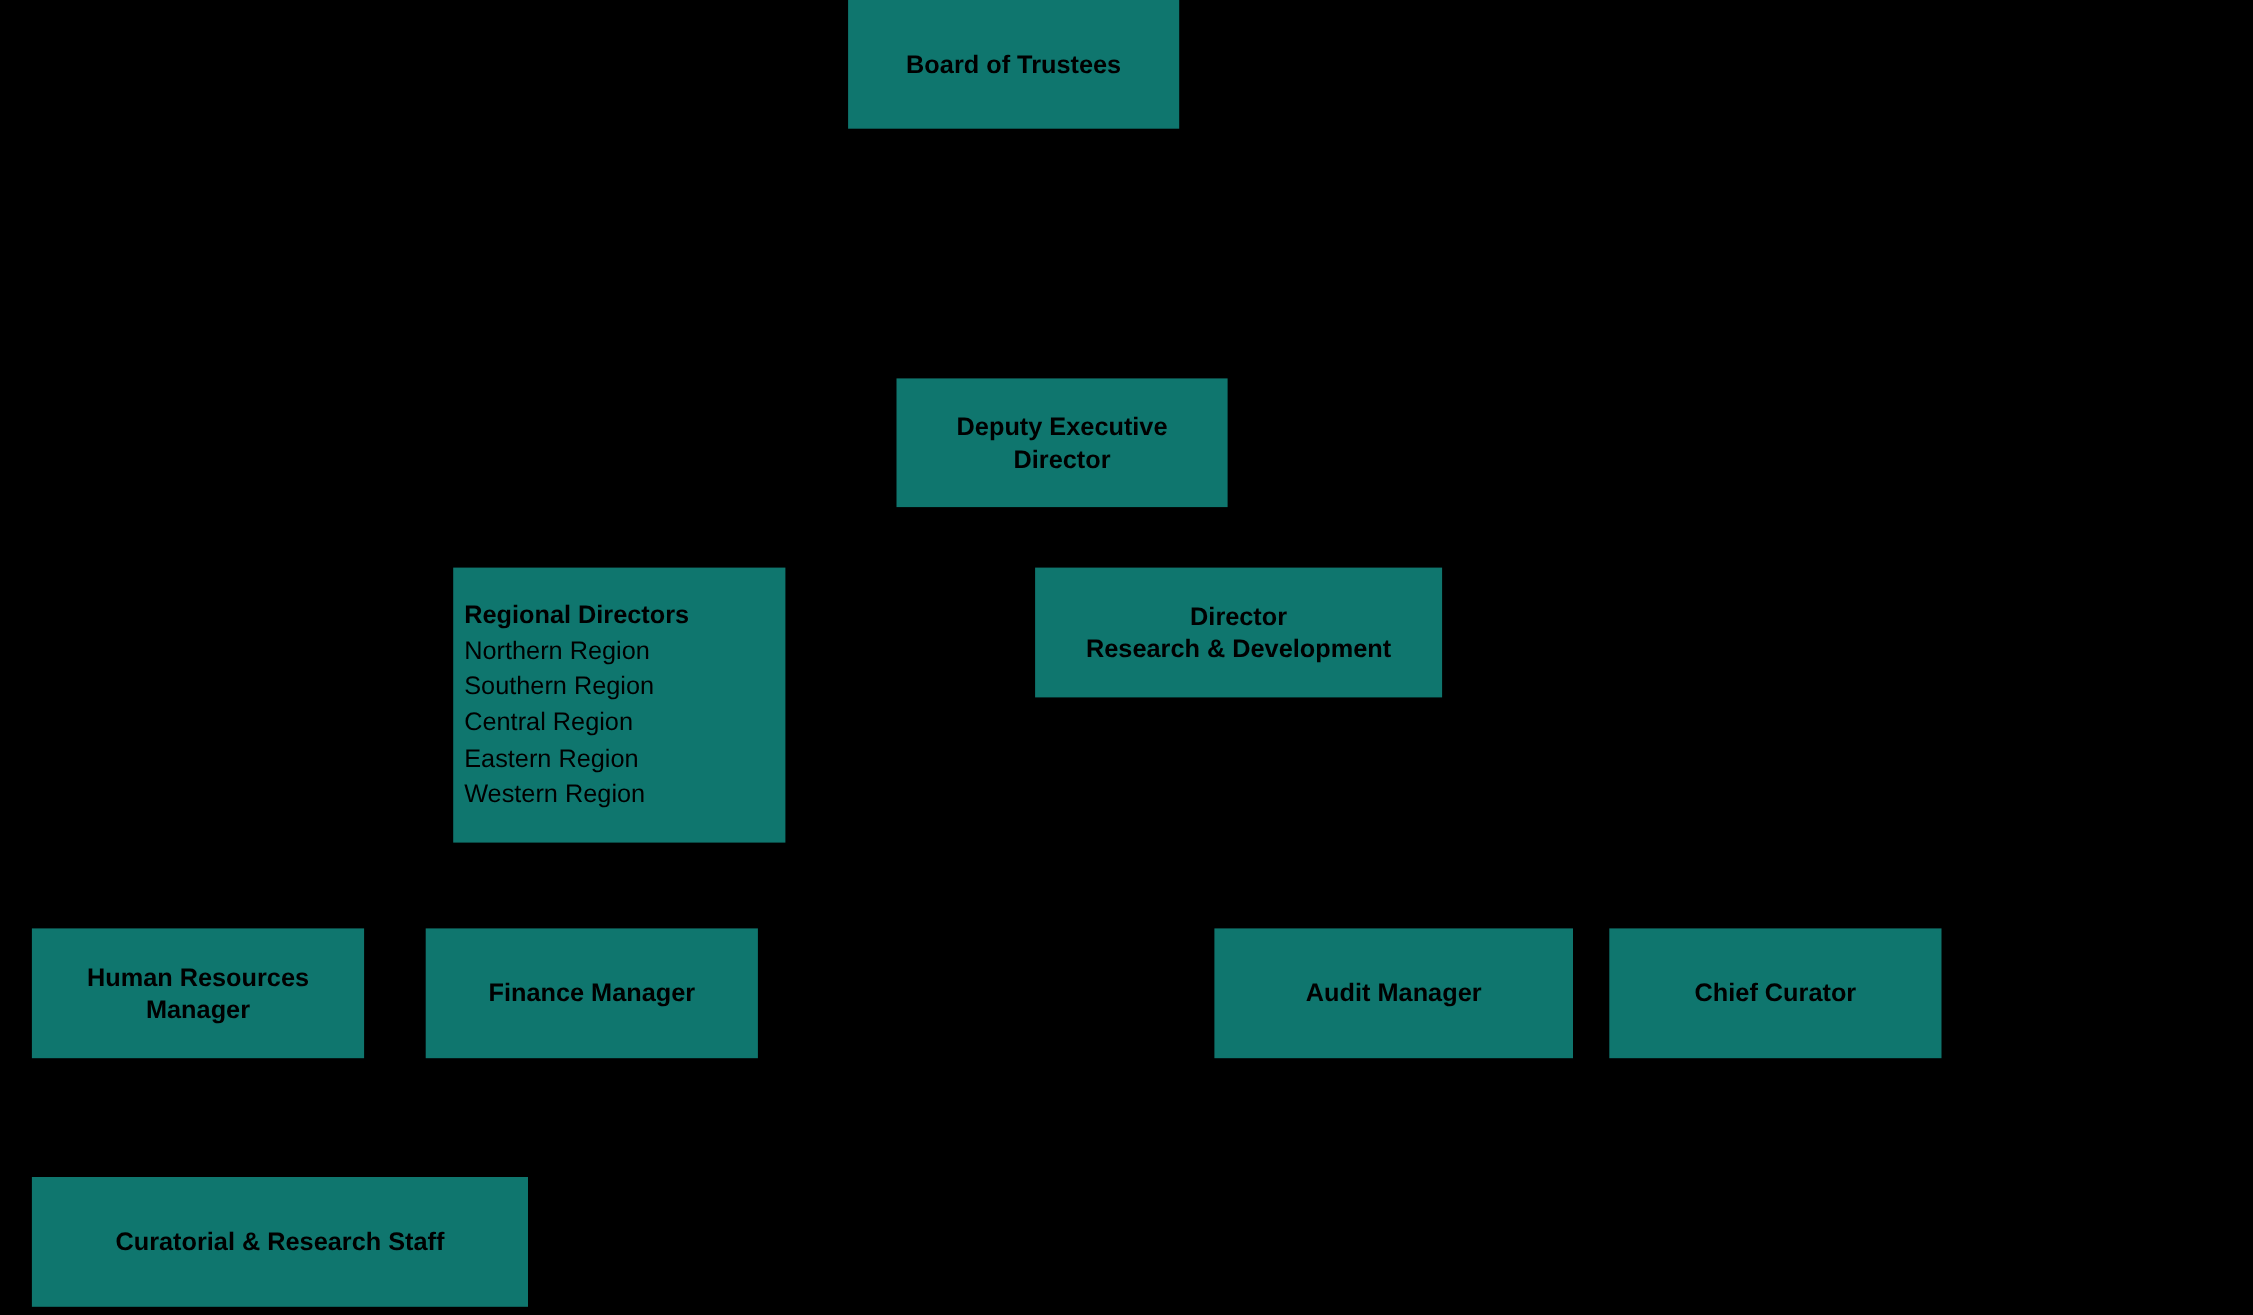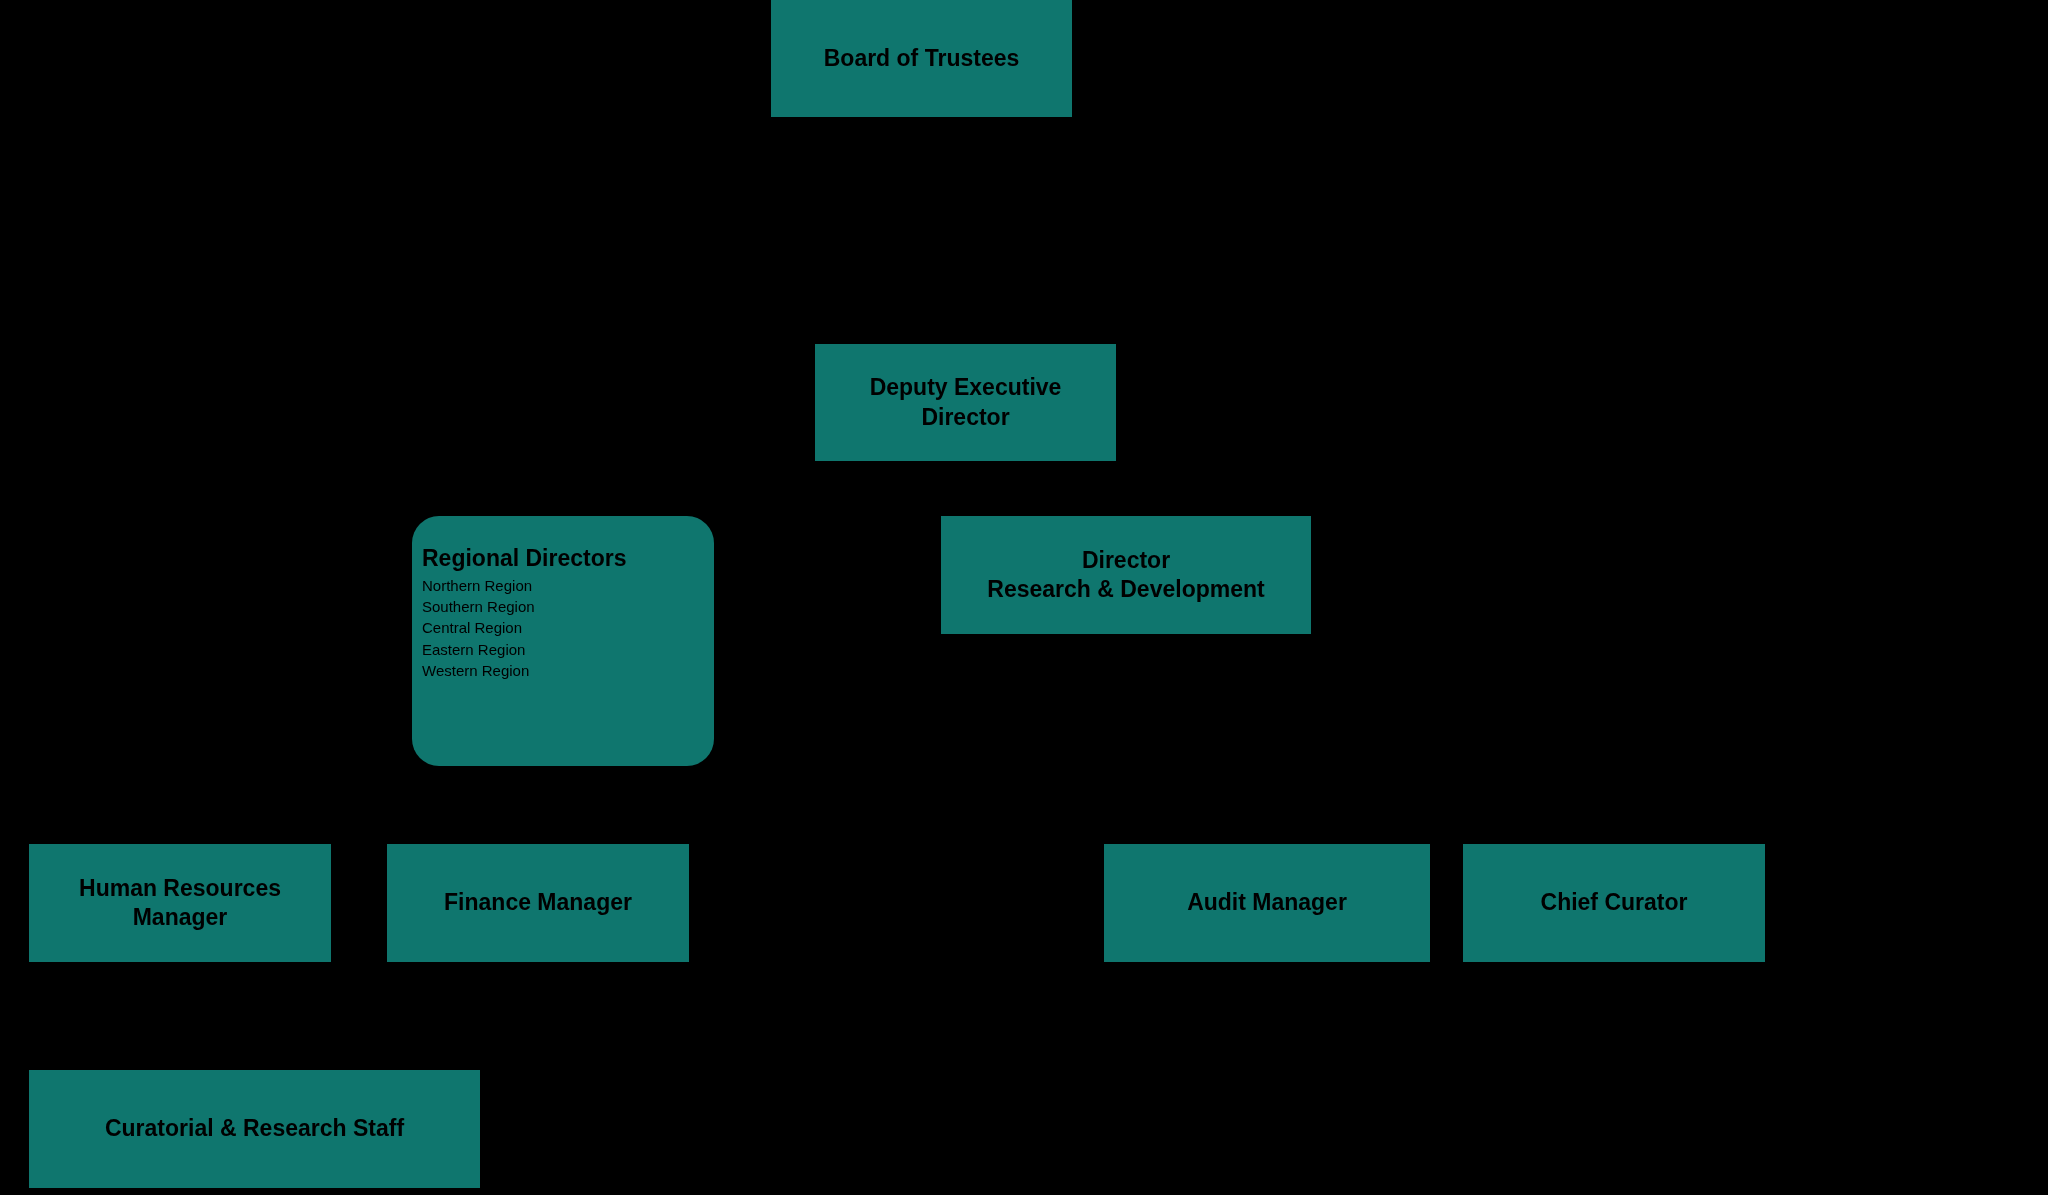--- a/index.html
+++ b/index.html
@@ -37,33 +37,32 @@
   }
   .node .title-line {
     display: block;
   }
   
   .node.list {
     display: block;
     text-align: left;
     font-weight: normal;
     padding: 26px 0 0 10px;
-    border-radius: 27px;
   }
   .node.list .list-title {
     display: block;
     font-weight: bold;
     font-size: 23px;
     line-height: 1.42;
     padding-left: 0;
   }
   .node.list .list-item {
     display: block;
     font-weight: normal;
-    font-size: 15px;
+    font-size: 23px;
     line-height: 1.42;
   }
 </style>
 </head>
 <body>
 
 <div id="chart-canvas">
 
   <div class="node" style="left:771px; top:0px; width:301px; height:117px;">
     <span class="title-line">Board of Trustees</span>

